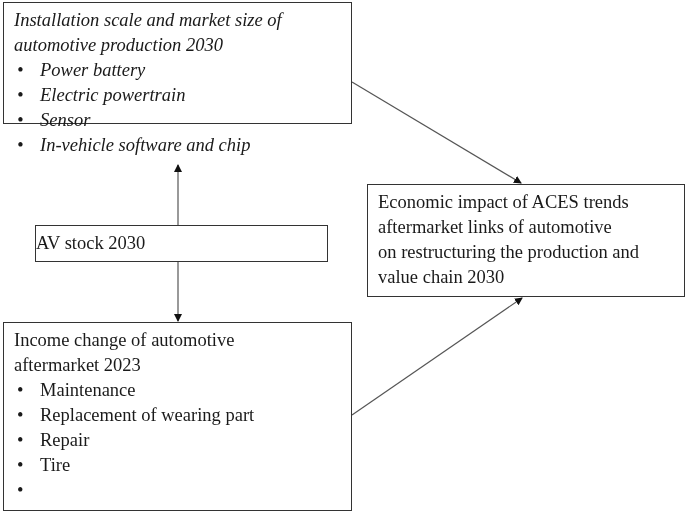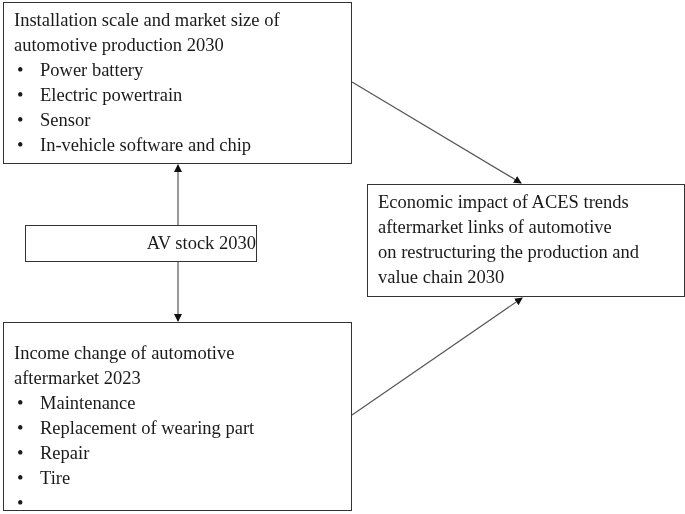--- a/index.html
+++ b/index.html
@@ -35,31 +35,32 @@
     .box li {
       position: relative;
       padding-left: 26px;
     }
     .box li .bullet {
       position: absolute;
       left: 3px;
       top: 0;
     }
     #box-production {
-      left: 3px; top: 2px; width: 349px; height: 162px;
+      left: 3px; top: 2px; width: 349px; height: 122px;
       padding: 5px 0 0 10px;
+      font-style: italic;
     }
     #box-av {
-      left: 25px; top: 225px; width: 232px; height: 37px;
-      text-align: right;
+      left: 35px; top: 225px; width: 293px; height: 37px;
+      text-align: left;
       line-height: 34px;
     }
     #box-aftermarket {
       left: 3px; top: 322px; width: 349px; height: 189px;
-      padding: 18px 0 0 10px;
+      padding: 5px 0 0 10px;
     }
     #box-impact {
       left: 367px; top: 184px; width: 318px; height: 113px;
       padding: 5px 0 0 10px;
     }
     svg.connectors {
       position: absolute;
       left: 0; top: 0;
       width: 685px; height: 514px;
       pointer-events: none;

